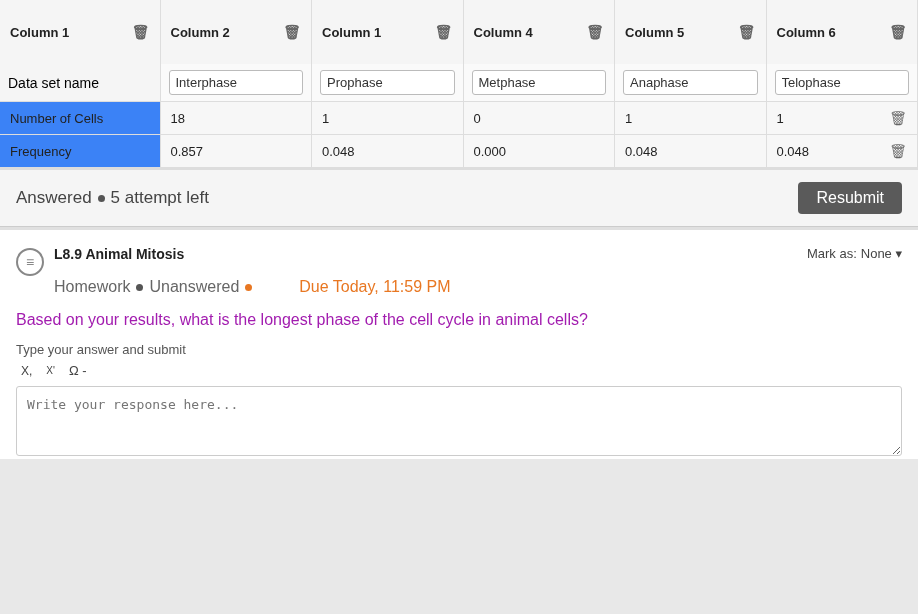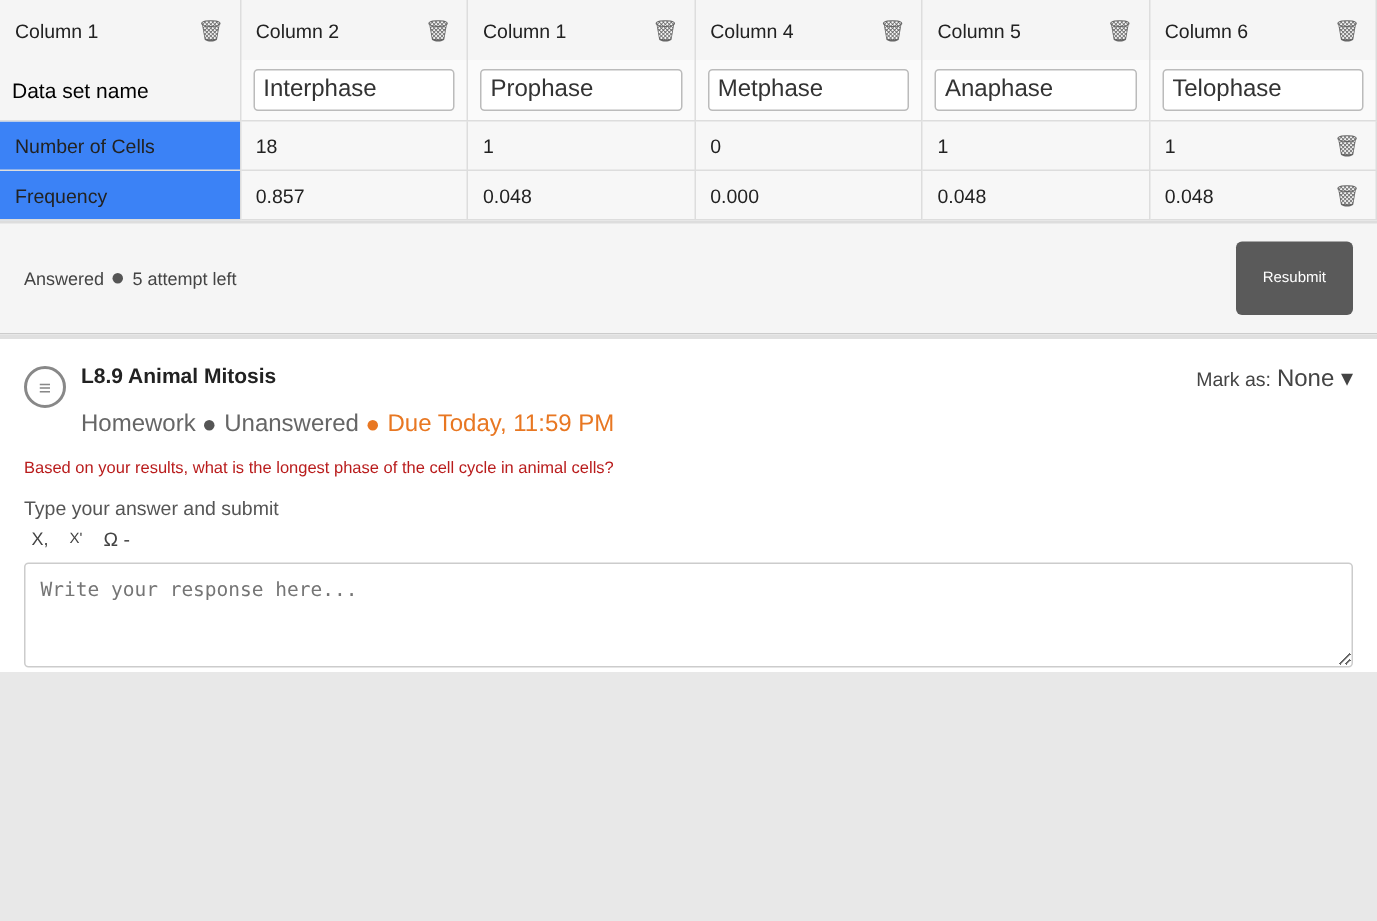--- a/index.html
+++ b/index.html
@@ -23,22 +23,22 @@
     }
 
     table {
       width: 100%;
       border-collapse: collapse;
       table-layout: fixed;
     }
 
     .header-row th {
       background: #f5f5f5;
-      padding: 12px 10px;
-      font-weight: normal;
+      padding: 24px 10px;
+      font-weight: bold;
       font-size: 13px;
       border-right: 1px solid #ddd;
       text-align: left;
       vertical-align: middle;
       color: #222;
     }
 
     .header-row th:first-child {
       width: 160px;
     }
@@ -63,21 +63,21 @@
     }
 
     .input-row td:first-child {
       background: #f5f5f5;
     }
 
     .col-input {
       border: 1px solid #bbb;
       border-radius: 3px;
       padding: 4px 6px;
-      font-size: 16px;
+      font-size: 13px;
       width: 100%;
       background: white;
       color: #333;
     }
 
     .data-row td {
       padding: 8px 10px;
       border-right: 1px solid #ddd;
       border-bottom: 1px solid #ddd;
       background: #f7f7f7;
@@ -99,42 +99,42 @@
     .answered-bar {
       background: #f5f5f5;
       padding: 12px 16px;
       display: flex;
       align-items: center;
       justify-content: space-between;
       border-top: 2px solid #ddd;
     }
 
     .answered-text {
-      font-size: 12px;
+      font-size: 17px;
       color: #444;
       display: flex;
       align-items: center;
       gap: 6px;
     }
 
     .dot {
       display: inline-block;
       width: 7px;
       height: 7px;
       background: #555;
       border-radius: 50%;
     }
 
     .resubmit-btn {
       background: #5a5a5a;
       color: white;
       border: none;
       border-radius: 4px;
-      padding: 19px 18px;
-      font-size: 10px;
+      padding: 7px 18px;
+      font-size: 16px;
       cursor: pointer;
     }
 
     .bottom-section {
       background: white;
       padding: 16px 16px 0 16px;
       border-top: 3px solid #e0e0e0;
     }
 
     .question-header {
@@ -180,41 +180,42 @@
     .dot-orange {
       display: inline-block;
       width: 7px;
       height: 7px;
       background: #e87722;
       border-radius: 50%;
     }
 
     .due-text {
       color: #e87722;
+      margin-left: 41px;
     }
 
     .mark-as {
       font-size: 13px;
       color: #444;
       display: flex;
       align-items: center;
       gap: 4px;
     }
 
     .mark-as-dropdown {
       background: none;
       border: none;
-      font-size: 16px;
+      font-size: 13px;
       color: #444;
       cursor: pointer;
     }
 
     .question-text {
-      font-size: 11px;
-      color: #b91c1c;
+      font-size: 16px;
+      color: #a21caf;
       margin-bottom: 10px;
       line-height: 1.5;
     }
 
     .submit-label {
       font-size: 13px;
       color: #555;
       margin-bottom: 4px;
     }
 

